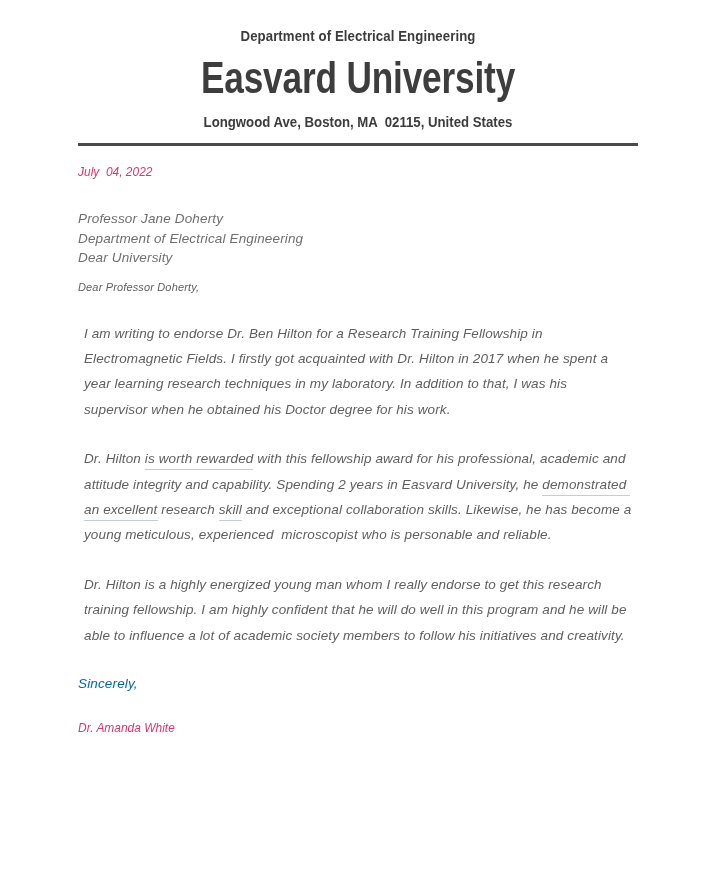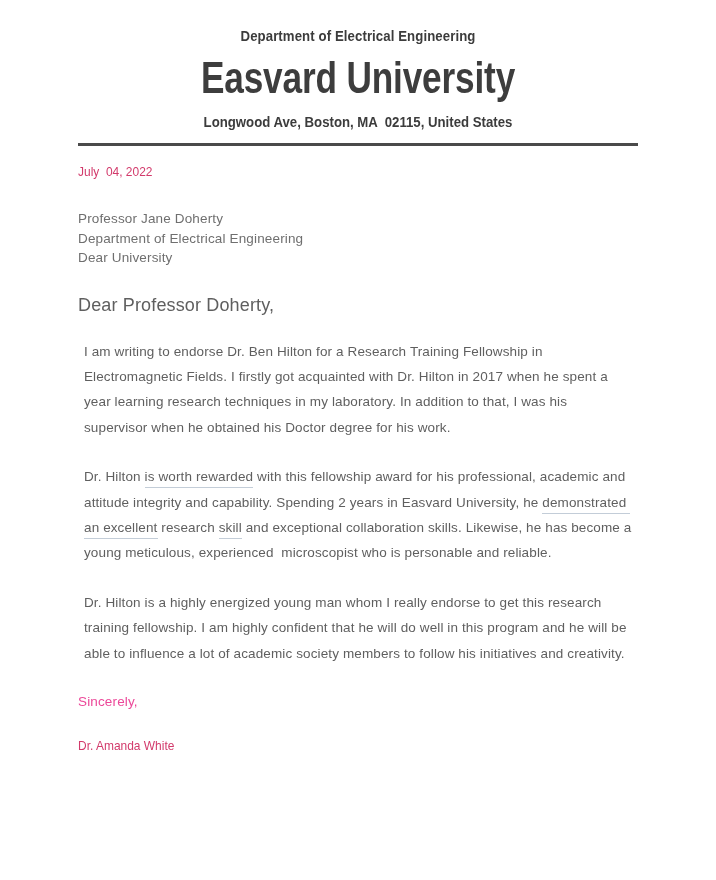--- a/index.html
+++ b/index.html
@@ -65,20 +65,21 @@
     width: 560px;
     height: 3px;
     background: #4a4a4a;
     margin: 11px auto 0 auto;
   }
 
   
   .content {
     padding: 0 78px;
     box-sizing: border-box;
+    font-style: italic;
   }
 
   .date-line {
     font-family: "Liberation Sans Narrow", "Liberation Sans", sans-serif;
     font-stretch: condensed;
     font-size: 13px;
     font-weight: 400;
     color: #d23a6b;
     line-height: 16px;
     margin-top: 18px;
@@ -90,42 +91,42 @@
   .recipient {
     margin-top: 29px;
     font-size: 13.5px;
     color: #6f6f6f;
     line-height: 19.5px;
     letter-spacing: 0.15px;
   }
   .recipient div { white-space: pre; }
 
   .salutation {
-    margin-top: 27px;
-    font-size: 18px;
+    margin-top: 9px;
+    font-size: 11px;
     color: #5f5f5f;
     line-height: 20px;
     letter-spacing: 0.15px;
   }
 
   p.para {
     margin: 6px;
     margin-top: 24px;
     font-size: 13.5px;
     color: #5f5f5f;
     line-height: 25.4px;
     letter-spacing: 0.12px;
     text-align: left;
     white-space: pre-wrap;
   }
 
   .closing {
     margin-top: 26px;
     font-size: 13.5px;
-    color: #ec4899;
+    color: #0369a1;
     line-height: 20px;
     letter-spacing: 0.15px;
   }
 
   .signature {
     margin-top: 26px;
     font-family: "Liberation Sans Narrow", "Liberation Sans", sans-serif;
     font-stretch: condensed;
     font-size: 13px;
     color: #d23a6b;

